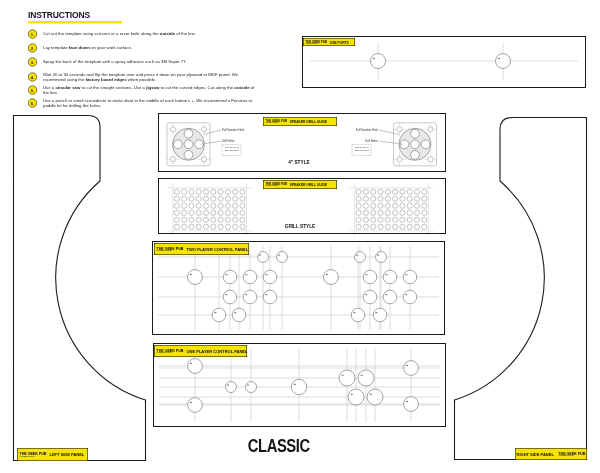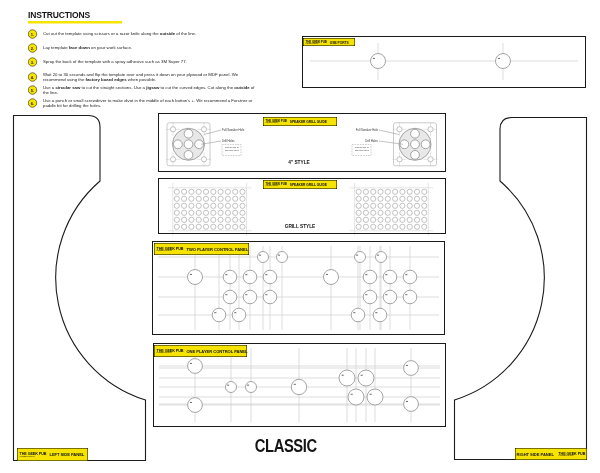--- a/index.html
+++ b/index.html
@@ -46,21 +46,21 @@
   .steptext{font-size:8.6px;line-height:1.33;width:430px;color:#222;}
   
   .tiny{position:absolute;transform:scale(0.5);transform-origin:0 0;font-size:5.6px;
         line-height:1.15;color:#333;white-space:nowrap;}
   .tiny.rt{text-align:right;}
   .tinynote{position:absolute;transform:scale(0.5);transform-origin:0 0;font-size:4.6px;
             line-height:1.3;color:#333;text-align:center;}
   
   .caption{position:absolute;transform:scale(0.5);transform-origin:0 0;width:120px;
            text-align:center;font-weight:bold;font-size:9.6px;letter-spacing:-0.1px;}
-  .classic{position:absolute;left:15px;top:436px;width:541px;text-align:center;}
+  .classic{position:absolute;left:8px;top:436px;width:541px;text-align:center;}
   .classic span{display:inline-block;font-weight:bold;font-size:18px;letter-spacing:-0.5px;
                 transform:scaleX(0.82);}
 </style>
 </head>
 <body>
 
 <div class="sheet" style="--yellow:#F6E300">
 
   <svg id="lines" width="600" height="473" viewBox="0 0 600 473">
     <path class="outline" d="M 13.5,115.5 L 88,115.5 Q 100,115.5 100,127 L 100,181 A 128,128 0 0 0 145.5,400 L 145.5,460.5 L 13.5,460.5 Z"></path>

